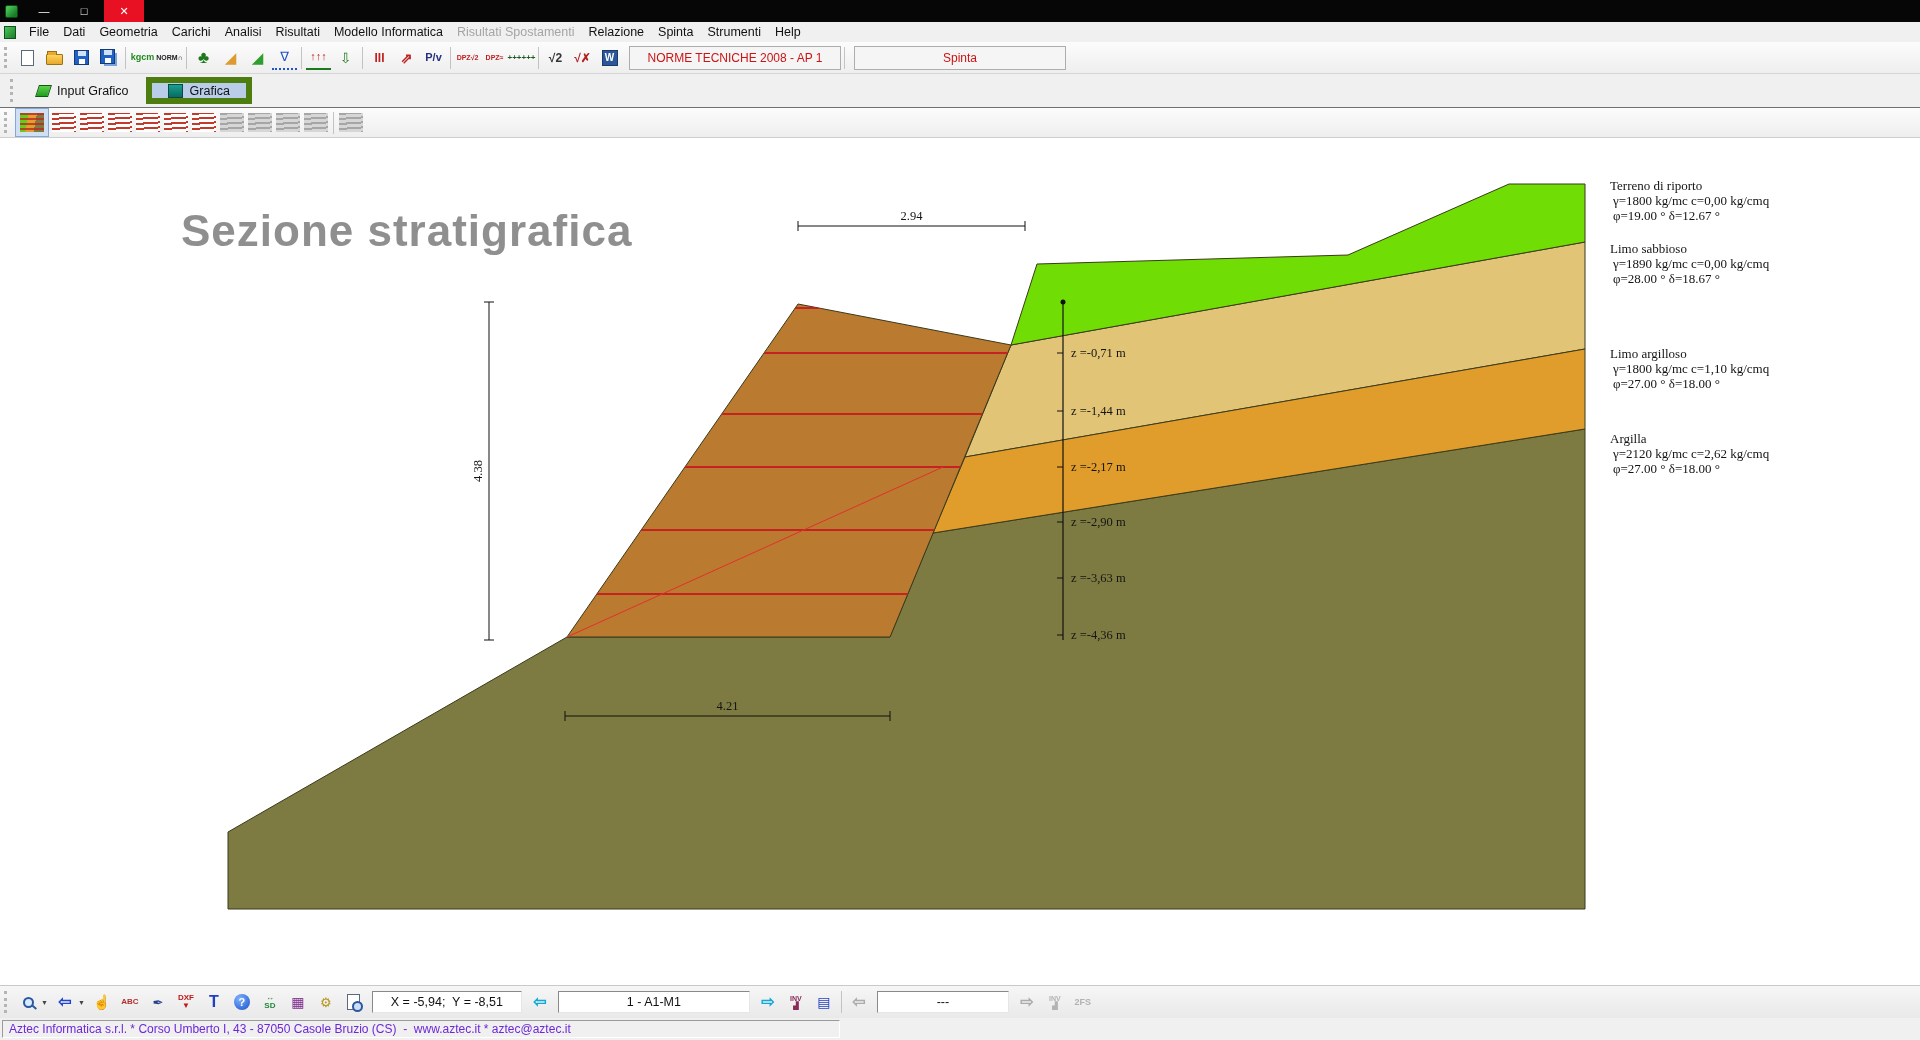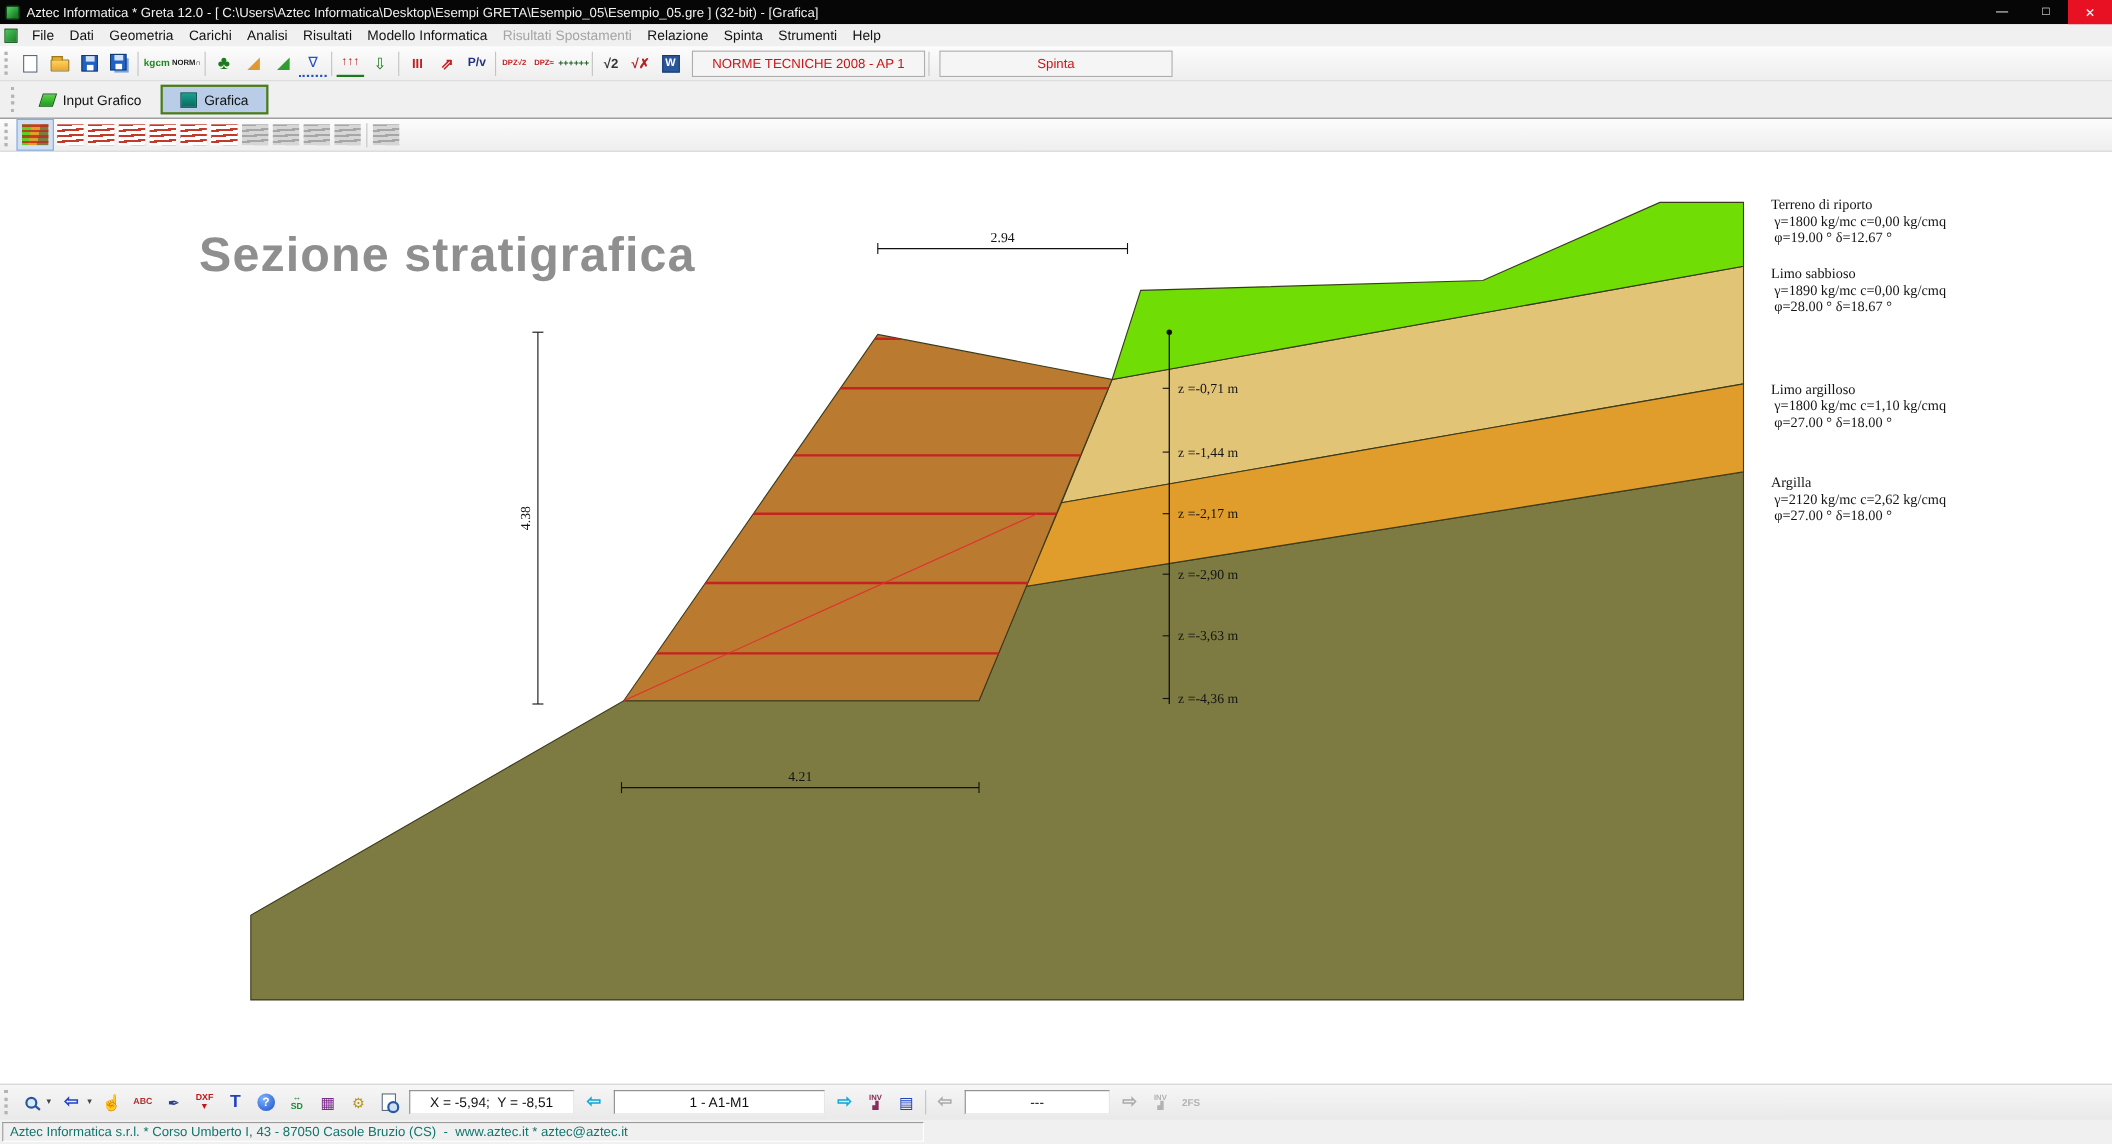--- a/index.html
+++ b/index.html
@@ -69,21 +69,21 @@
   .ic-mag { width:11px; height:11px; border:2px solid #2b57a0; border-radius:50%;
     background:#d8ecff; position:relative; }
   .ic-mag::after { content:""; position:absolute; width:6px; height:2px; background:#2b57a0;
     right:-5px; bottom:-2px; transform:rotate(40deg); }
 
   
   .tabbar { height:34px; background:#f0f0f0; border-bottom:1px solid #6f6f6f;
     display:flex; align-items:center; padding-left:6px; }
   .tab { height:27px; display:flex; align-items:center; gap:7px; padding:0 16px;
     font-size:12.5px; color:#111; border:1px solid transparent; }
-  .tab.selected { background:#b9cde9; border:2px solid #4d7c0f; }
+  .tab.selected { background:#b9cde9; border:6px solid #4d7c0f; }
   .tabicon-wall { width:13px; height:12px; background:linear-gradient(#5ed24a,#1f9e1f);
     border:1px solid #0c5c10; transform:skewX(-18deg); }
   .tabicon-graph { width:15px; height:14px; background:linear-gradient(#18a090,#0a6a60);
     border:1px solid #064a42; display:flex; align-items:center; justify-content:center;
     color:#9ff04a; font-size:9px; }
 
   
   .wicon { width:24px; height:19px; margin:2px;
     background-color:#fff;
     background-image:repeating-linear-gradient(176deg,#c33a2a 0 2px,rgba(0,0,0,0) 2px 5px); }
@@ -97,28 +97,27 @@
   svg text { font-family:"Liberation Serif",serif; fill:#141414; }
   .dtitle { font-family:"Liberation Sans",sans-serif; font-weight:bold; fill:#8f8f8f;
     font-size:44px; letter-spacing:1px; }
   .leg { font-size:13px; }
   .zlab, .dim { font-size:12.5px; }
 
   
   .statusbar { height:22px; background:#f0f0f0; display:flex; align-items:center; }
   .status-panel { width:838px; height:18px; margin-left:2px; padding-left:6px; font-size:12px;
     border:1px solid; border-color:#9b9b9b #ffffff #ffffff #9b9b9b;
-    display:flex; align-items:center; color:#0f766e; white-space:pre; overflow:hidden; }
+    display:flex; align-items:center; color:#6d28d9; white-space:pre; overflow:hidden; }
 </style>
 </head>
 <body>
 
 <div class="titlebar">
   <span class="app-icon"></span>
-  <span class="title-text">Aztec Informatica * Greta 12.0 - [ C:\Users\Aztec Informatica\Desktop\Esempi GRETA\Esempio_05\Esempio_05.gre ] (32-bit) - [Grafica]</span>
   <div class="win-controls">
     <div class="win-btn">—</div>
     <div class="win-btn">□</div>
     <div class="win-btn close">✕</div>
   </div>
 </div>
 
 <div class="menubar" id="menubar">
   <span class="menu-doc-icon"></span>
 <span class="menu-item">File</span>

